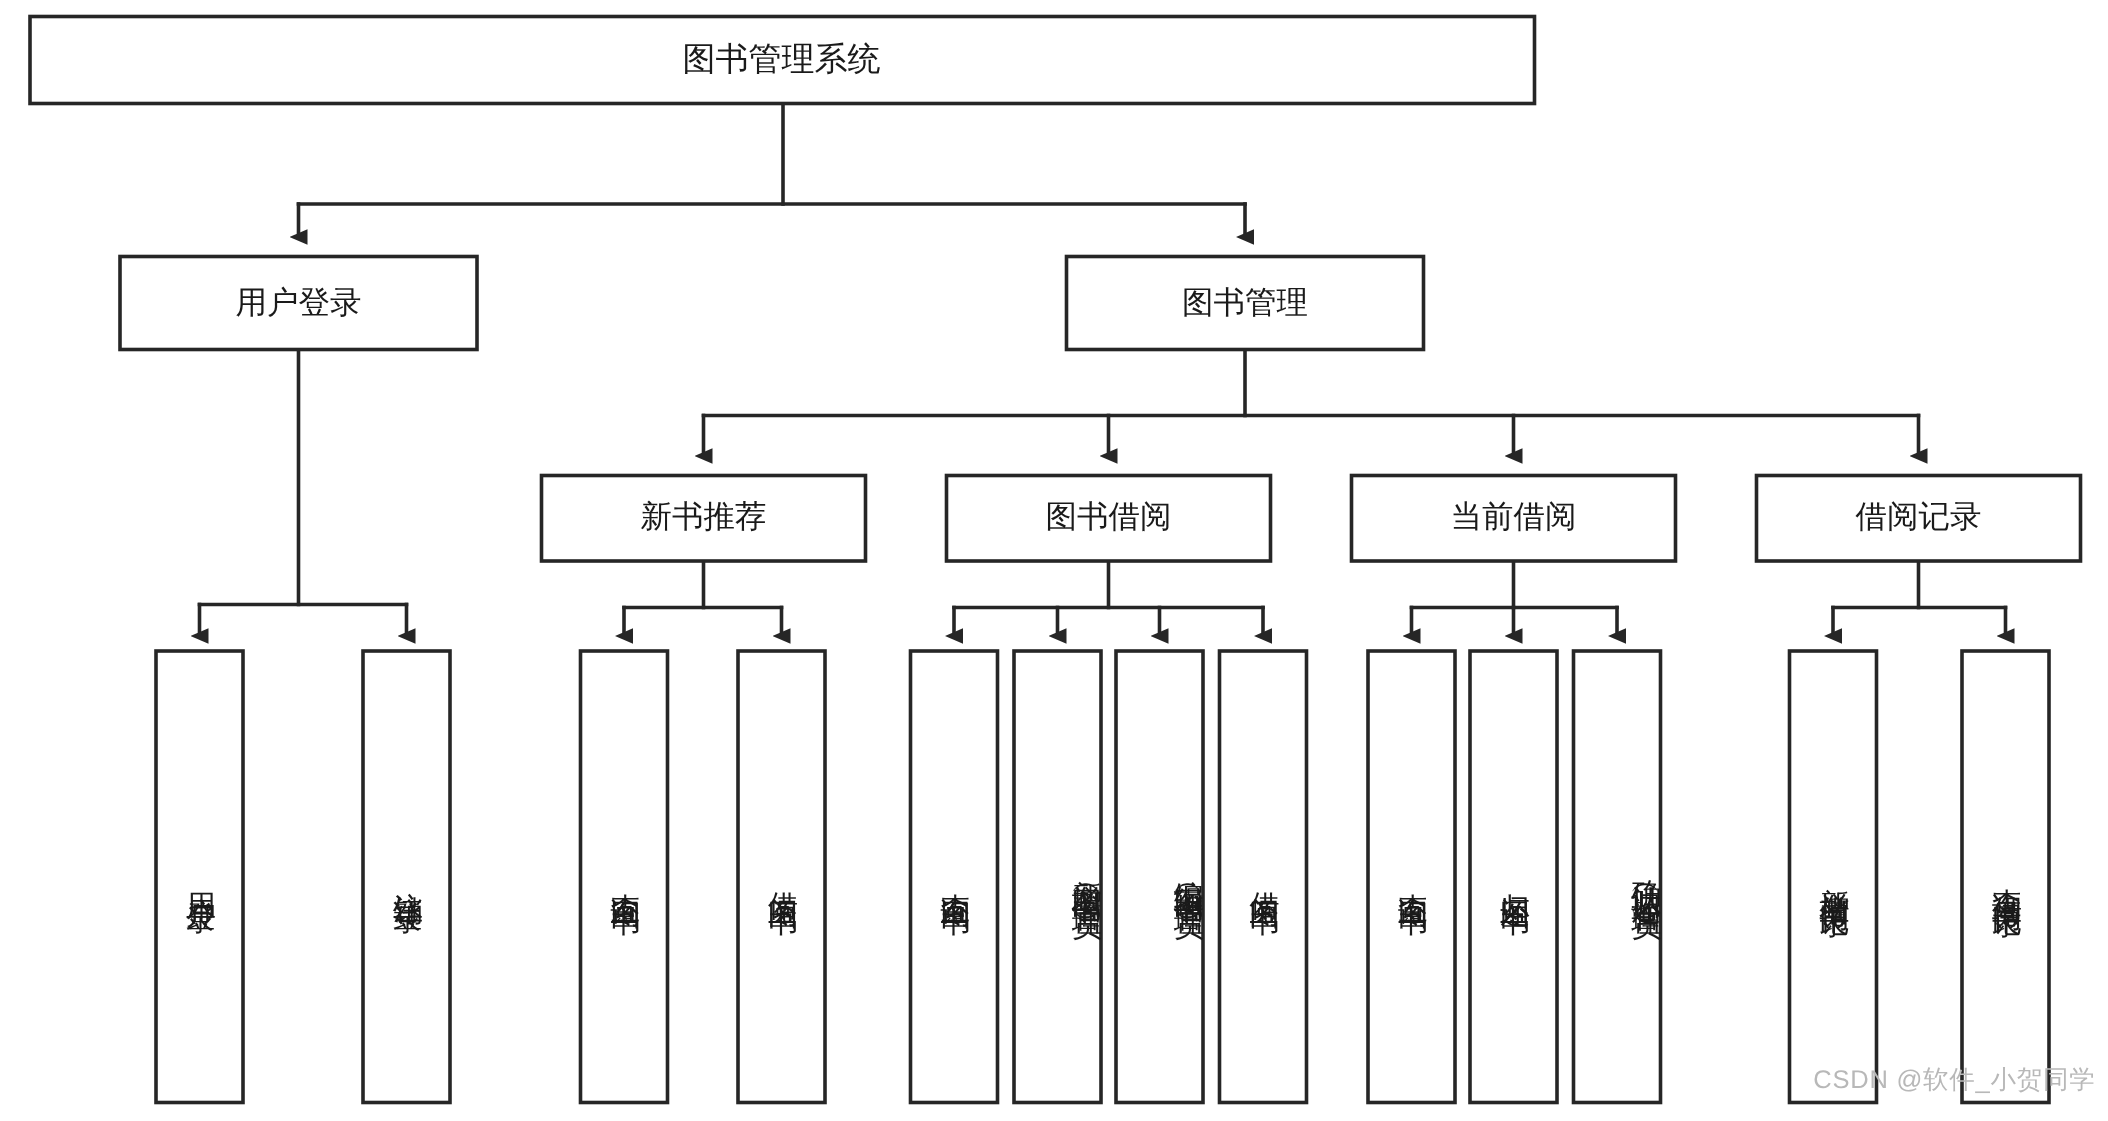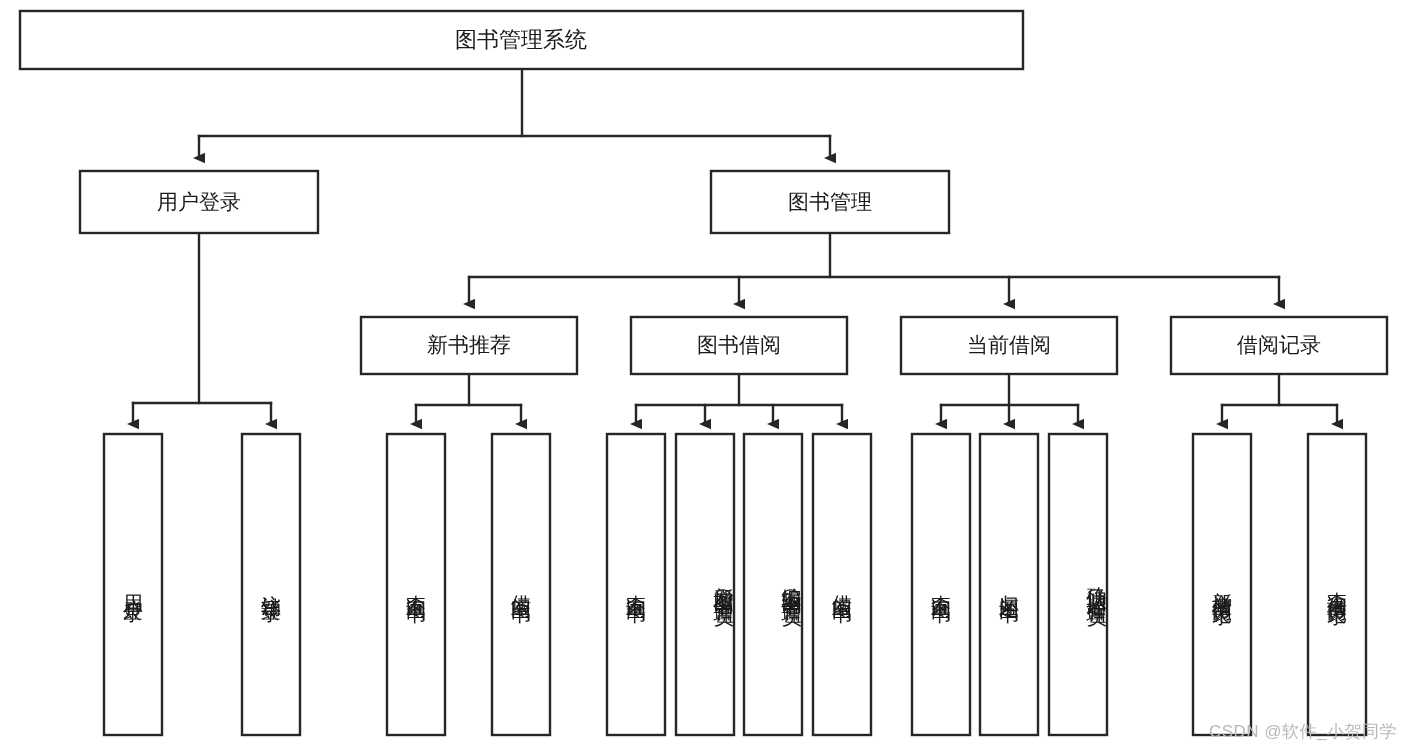--- a/index.html
+++ b/index.html
@@ -67,21 +67,21 @@
     font-size: 20px;
     line-height: 1.05;
     letter-spacing: 3px;
     color: #1a1a1a;
     white-space: nowrap;
     pointer-events: none;
   }
   .watermark {
     position: absolute;
     right: 8px;
-    bottom: 4px;
+    bottom: 16px;
     font-family: "Liberation Sans", sans-serif;
     font-size: 17px;
     color: #b8b8b8;
     letter-spacing: 0.5px;
     user-select: none;
   }
 </style>
 </head>
 <body>
 

